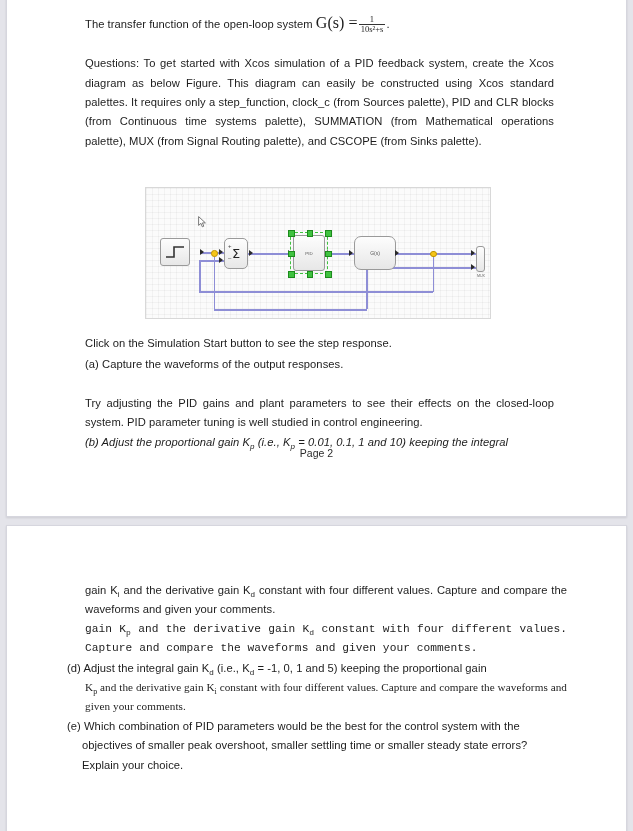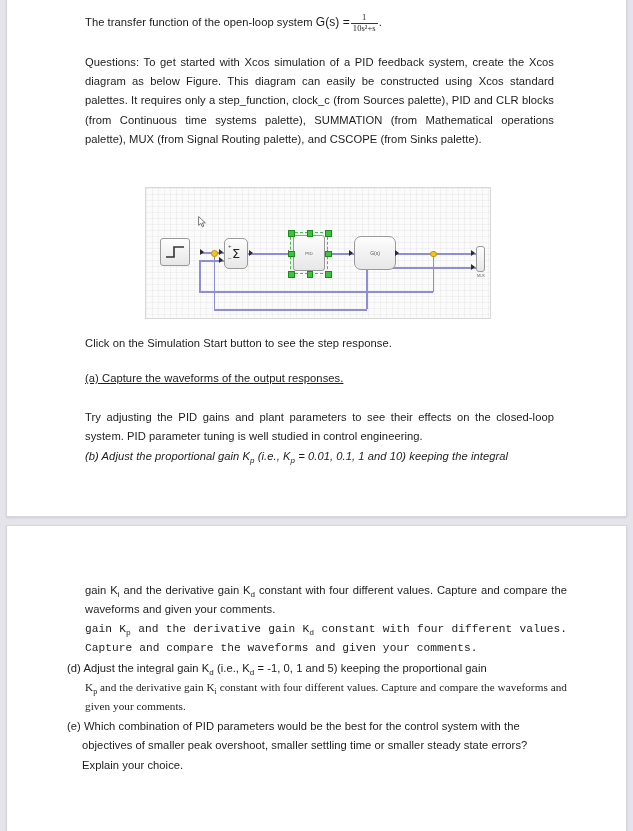--- a/index.html
+++ b/index.html
@@ -60,21 +60,21 @@
     display: inline-block;
     vertical-align: -0.52em;
     text-align: center;
     font-family: "Liberation Serif", serif;
     font-size: 8.5px;
     line-height: 1.15;
     margin: 0 1px;
   }
   .frac .num { display: block; border-bottom: 1px solid #333; padding: 0 2px 0px; }
   .frac .den { display: block; padding: 0px 2px 0; }
-  .gs { font-family: Liberation Sans, sans-serif; font-size: 12px; font-style: normal; text-align: center; }
+  .gs { font-family: Liberation Serif, serif; font-size: 16px; font-style: normal; text-align: center; }
 
   .pagefoot {
     position: absolute;
     left: 0; right: 0;
     text-align: center;
     font-size: 10.5px;
     color: #2b2b2b;
   }
 
   
@@ -240,31 +240,32 @@
       <div class="blk" style="left:330px; top:58px; width:9px; height:26px; border-radius:3px;"></div>
       <div class="mux-label" style="left:326px; top:86px; width:18px;">MUX</div>
 
       <svg class="cursor-ic" style="left:52px; top:28px;" width="9" height="12" viewBox="0 0 9 12">
         <path d="M0.6,0.6 L0.6,9.4 L2.9,7.3 L4.3,10.8 L5.8,10.2 L4.4,6.9 L7.4,6.9 Z" fill="#ffffff" stroke="#6b6b6b" stroke-width="0.9"></path>
       </svg>
     </div>
 
     <div class="page-body" style="top:337px;">
       <p class="para nojust">Click on the Simulation Start button to see the step response.</p>
-      <p class="para nojust" style="margin-top:16px;text-decoration:underline;">(a) Capture the waveforms of the output responses.</p>
+      <p class="para nojust" style="margin-top:2px;">(a) Capture the waveforms of the output responses.</p>
 
       <div class="gap-md"></div>
 
       <p class="para">Try adjusting the PID gains and plant parameters to see their effects on the closed-loop system. PID parameter tuning is well studied in control engineering.</p>
 
       <p class="para nojust" style="margin-top:0;font-style:italic;">
         <span>(b) Adjust the proportional gain K</span><sub>p</sub><span> (i.e., K</span><sub>p</sub><span> = 0.01, 0.1, 1 and 10) keeping the integral</span>
       </p>
     </div>
 
+    <div class="pagefoot" style="top:450px;">Page 2</div>
   </div>
 
   <div class="page" id="page2">
     <div class="page-body" style="top:55px; left:60px; right:59px;">
 
       <p class="para indent-cont" style="padding-left:18px;">
         <span>gain K</span><sub>i</sub><span> and the derivative gain K</span><sub>d</sub><span> constant with four different values.   Capture and compare the waveforms and given your comments.</span>
       </p>
 
 

